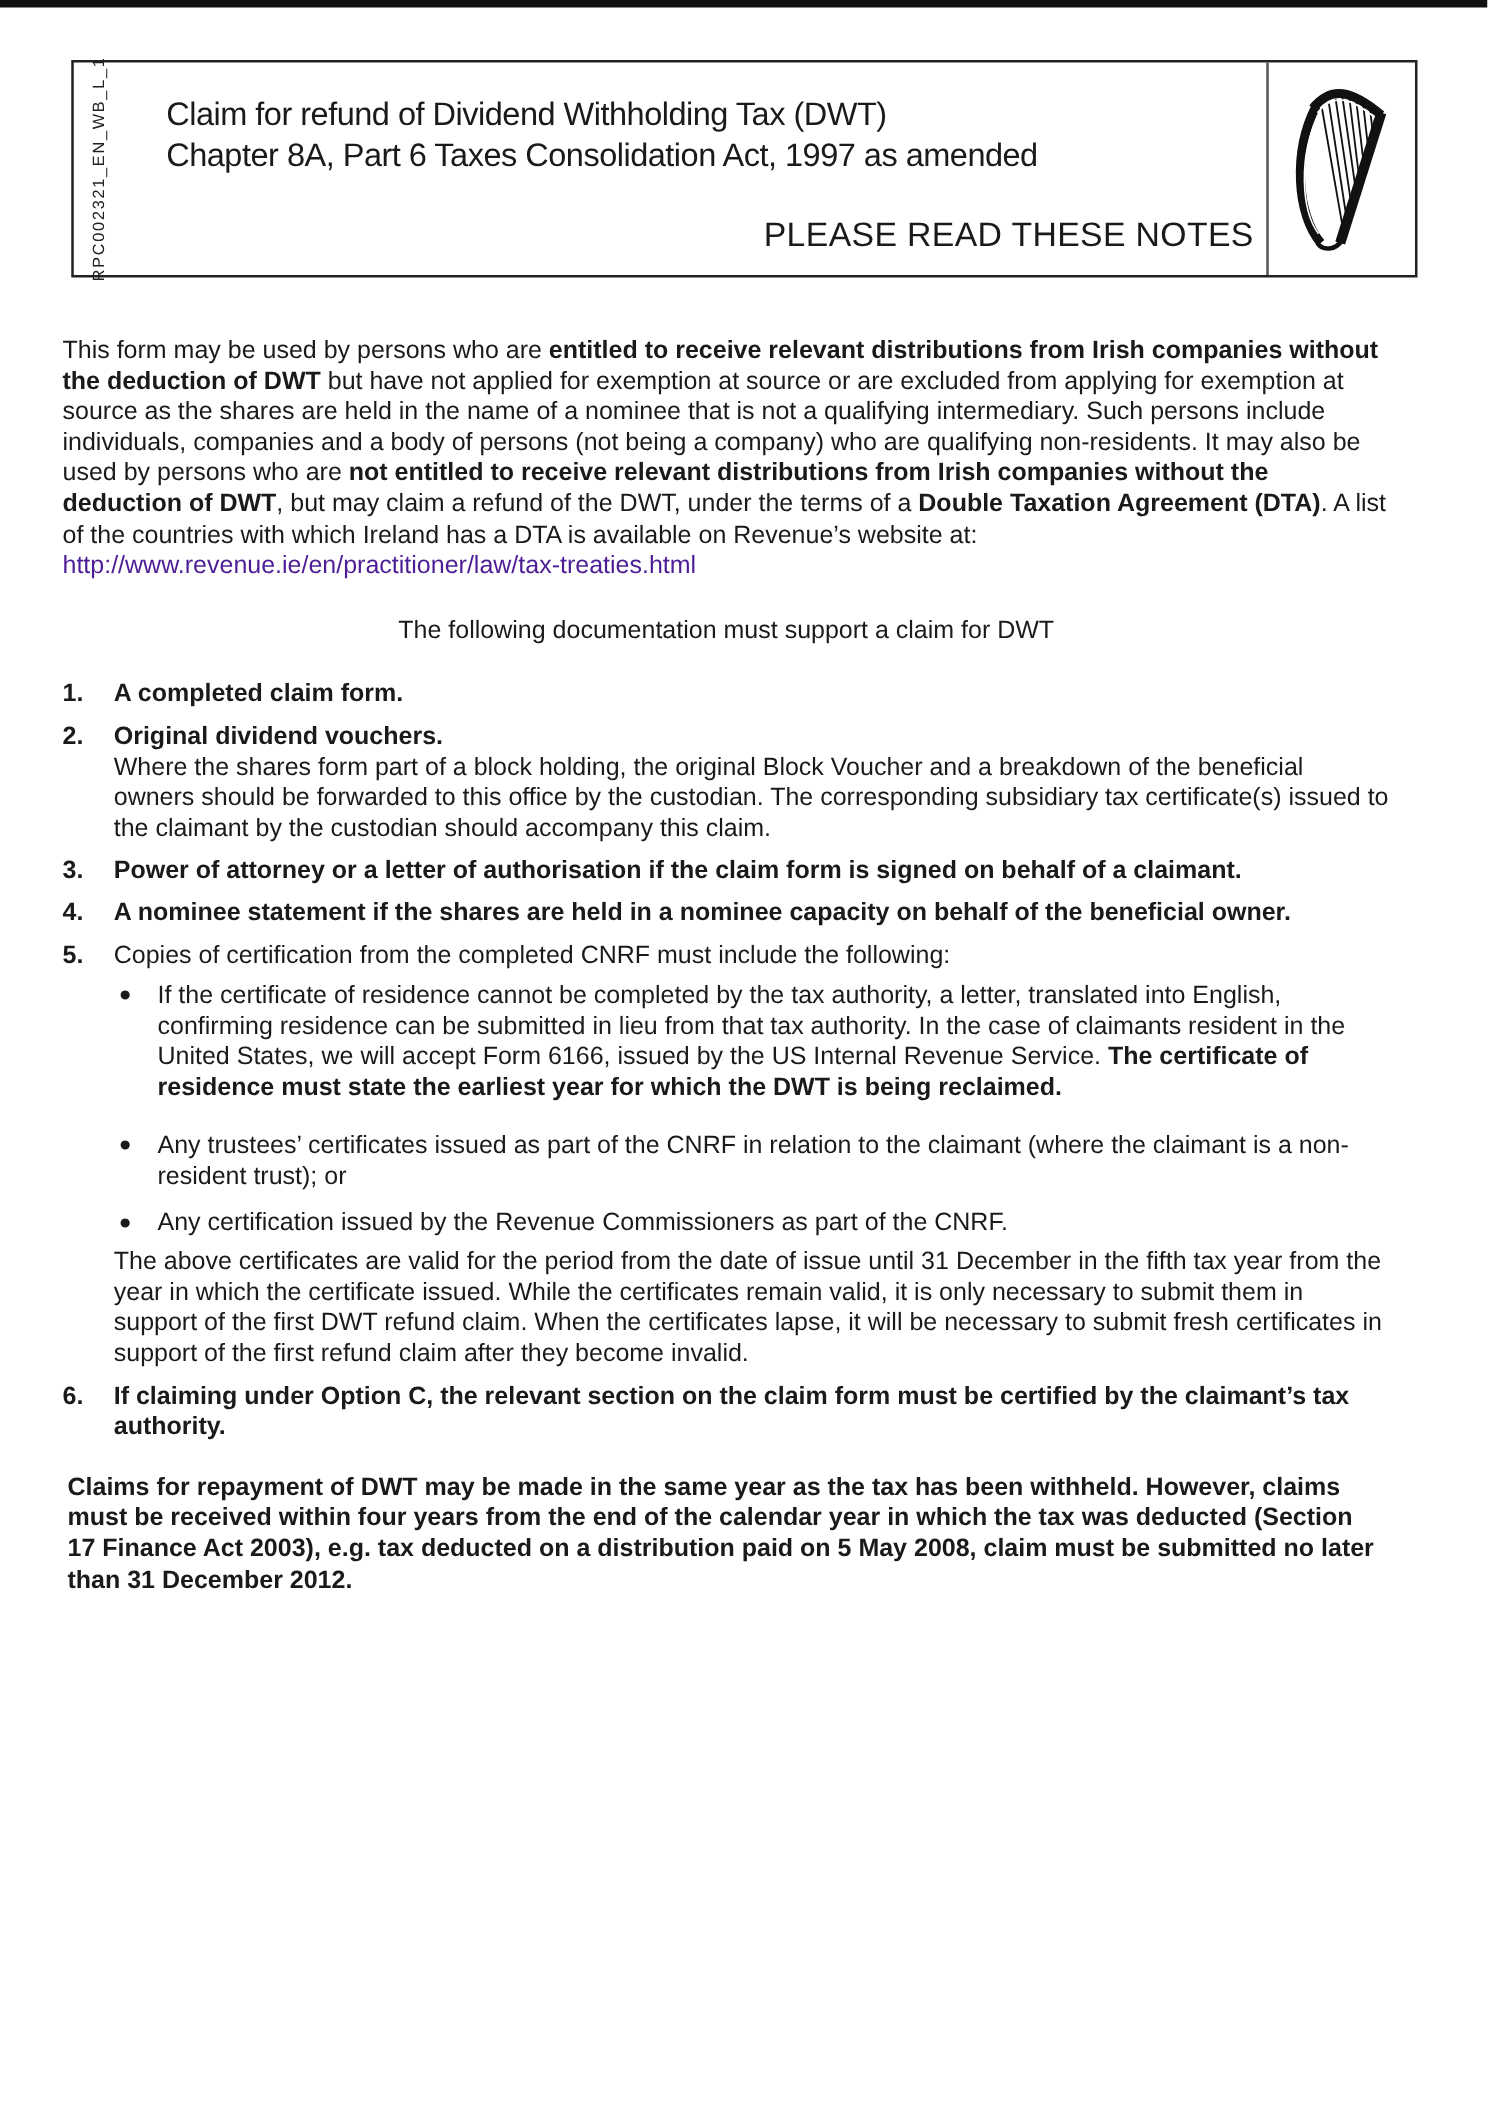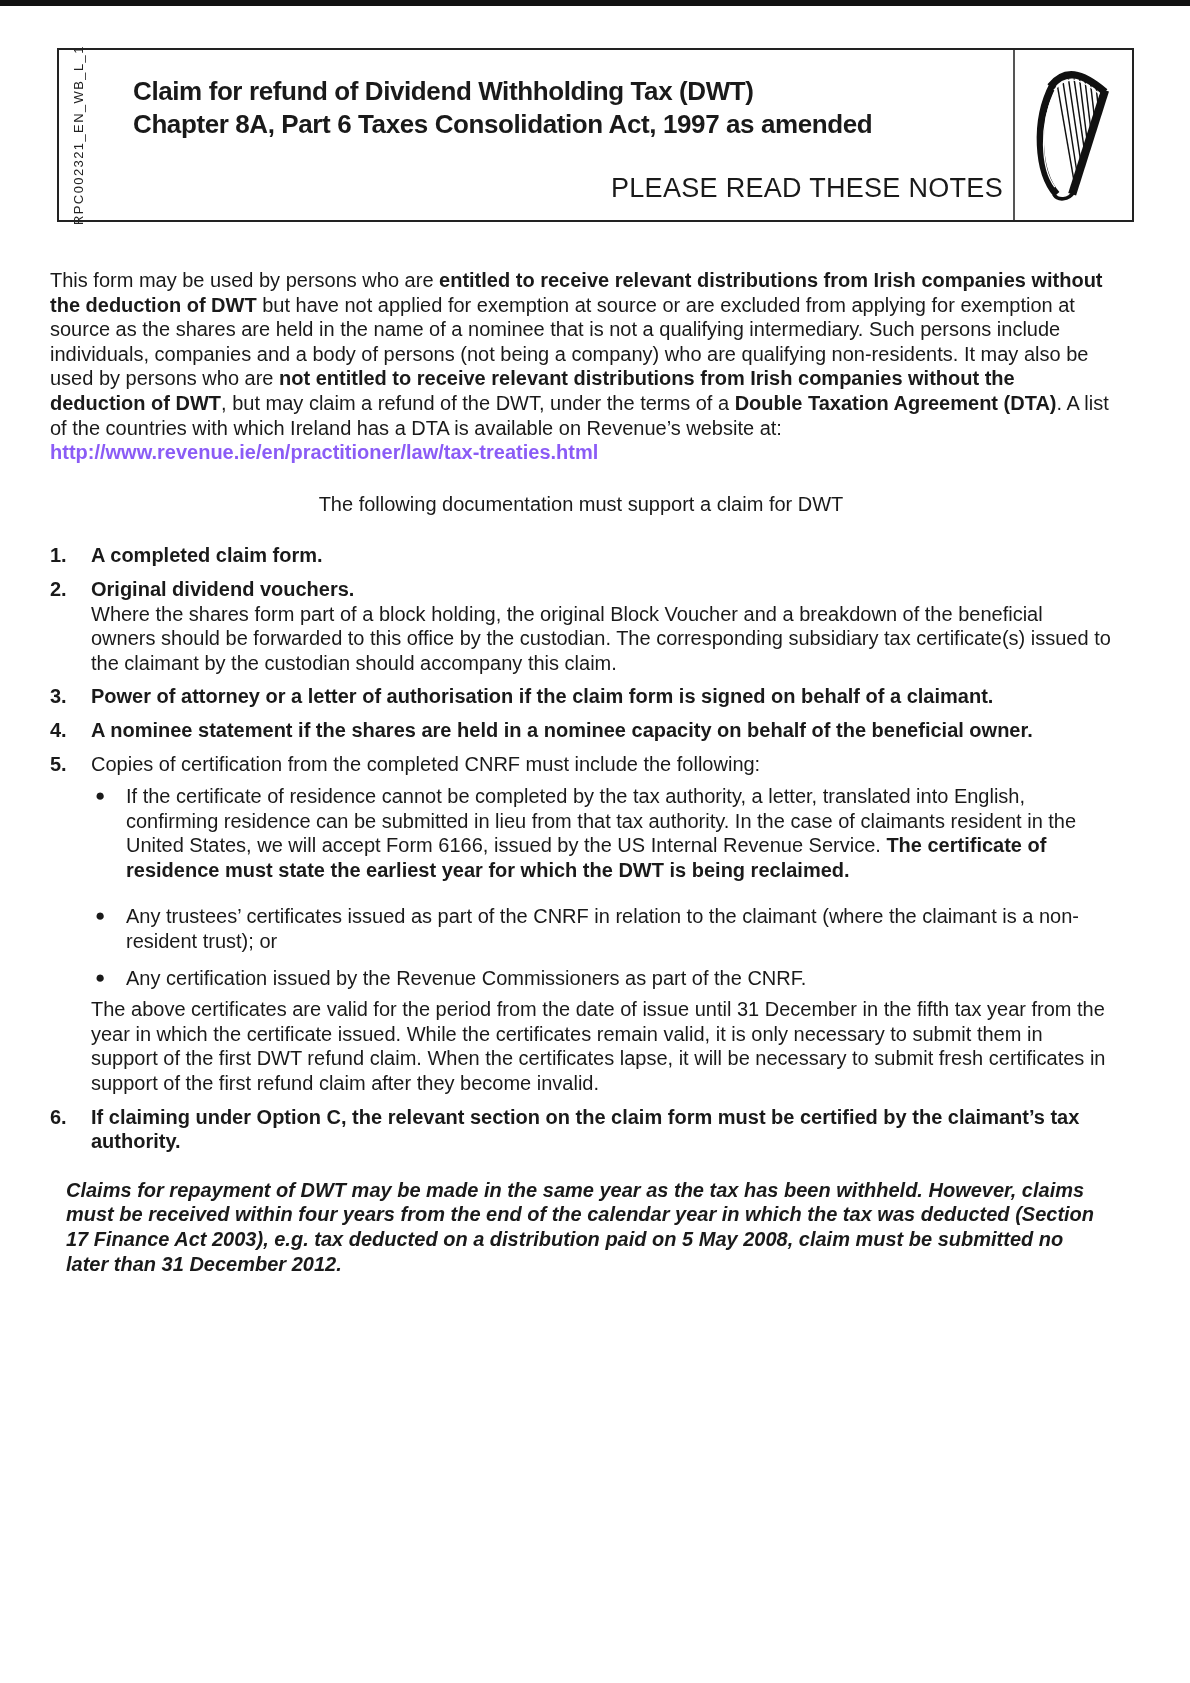--- a/index.html
+++ b/index.html
@@ -14,39 +14,39 @@
     border:2px solid #222;box-sizing:border-box;display:flex;background:#fff;
   }
   .side-rail{width:46px;flex:none;position:relative;}
   .side-code{
     position:absolute;top:0;bottom:0;left:12px;
     display:flex;align-items:center;justify-content:center;
     writing-mode:vertical-rl;transform:rotate(180deg);
     font-size:13px;letter-spacing:1.4px;color:#222;white-space:nowrap;
   }
   .header-main{flex:1;padding:25px 10px 0 28px;overflow:hidden;}
-  .title{font-weight:700;font-size:26px;line-height:33px;letter-spacing:-0.4px;}
+  .title{font-weight:400;font-size:26px;line-height:33px;letter-spacing:-0.4px;}
   .subtitle{font-size:27px;margin-top:32px;letter-spacing:0.3px;text-align:right;}
   .logo-cell{width:117px;flex:none;border-left:2px solid #555;display:flex;align-items:center;justify-content:center;}
   .content{position:absolute;left:50px;top:268px;width:1062px;font-size:20px;line-height:24.6px;}
   .b{font-weight:700;}
   #intro{margin:0;}
   .link{color:#003d99;text-decoration:none;display:inline-block;margin:0;}
   h2.heading{font-size:20px;line-height:24.6px;text-align:center;font-weight:400;margin:27px 0 27px;}
   .item{display:flex;margin-top:9px;}
   .item .num{width:41px;flex:none;}
   .ibody{flex:1;}
   .bullets{margin-top:8px;}
   .bullet{display:flex;margin:0 0 12px;padding-left:4px;}
   .bullet:first-child{margin-bottom:22px;}
   .bullet:last-child{margin-bottom:0;}
   .dot{width:31px;flex:none;font-size:17px;line-height:24.6px;}
   .btext{flex:1;}
   .after{margin-top:7px;}
-  #closing{font-weight:700;margin:24px 16px 0;font-style:italic;}
+  #closing{font-weight:700;margin:24px 4px 0;}
   svg{display:block;}
 </style>
 </head>
 <body>
 
 <div class="top-bar"></div>
 
 <div class="header-box">
   <div class="side-rail">
     <div class="side-code">RPC002321_EN_WB_L_1</div>
@@ -73,21 +73,21 @@
         <line x1="70" y1="19" x2="73" y2="46"></line>
       </g>
       <path d="M25 130 C10 110, 7 62, 25 26" fill="none" stroke="#fff" stroke-width="1.4"></path>
       <path d="M24 24 C38 7, 52 10, 74 28" fill="none" stroke="#fff" stroke-width="1.4"></path>
     </svg>
   </div>
 </div>
 
 <div class="content">
   <p id="intro"><span>This form may be used by persons who are </span><span class="b">entitled to receive relevant distributions from Irish companies without the deduction of DWT</span><span> but have not applied for exemption at source or are excluded from applying for exemption at source as the shares are held in the name of a nominee that is not a qualifying intermediary. Such persons include individuals, companies and a body of persons (not being a company) who are qualifying non-residents. It may also be used by persons who are </span><span class="b">not entitled to receive relevant distributions from Irish companies without the deduction of DWT</span><span>, but may claim a refund of the DWT, under the terms of a </span><span class="b">Double Taxation Agreement (DTA)</span><span>. A list of the countries with which Ireland has a DTA is available on Revenue’s website at:</span></p>
-  <a id="link" class="link" href="#" style="color: #8b5cf6; font-weight: bold;">http://www.revenue.ie/en/practitioner/law/tax-treaties.html</a>
+  <a id="link" class="link" href="#" style="color: #4c1d95;">http://www.revenue.ie/en/practitioner/law/tax-treaties.html</a>
   <h2 class="heading">The following documentation must support a claim for DWT</h2>
   <div id="items">
       <div class="item">
         <div class="num b">1.</div>
         <div class="ibody">
           <div class="b">A completed claim form.</div>
         </div>
       </div>
       <div class="item">
         <div class="num b">2.</div>

